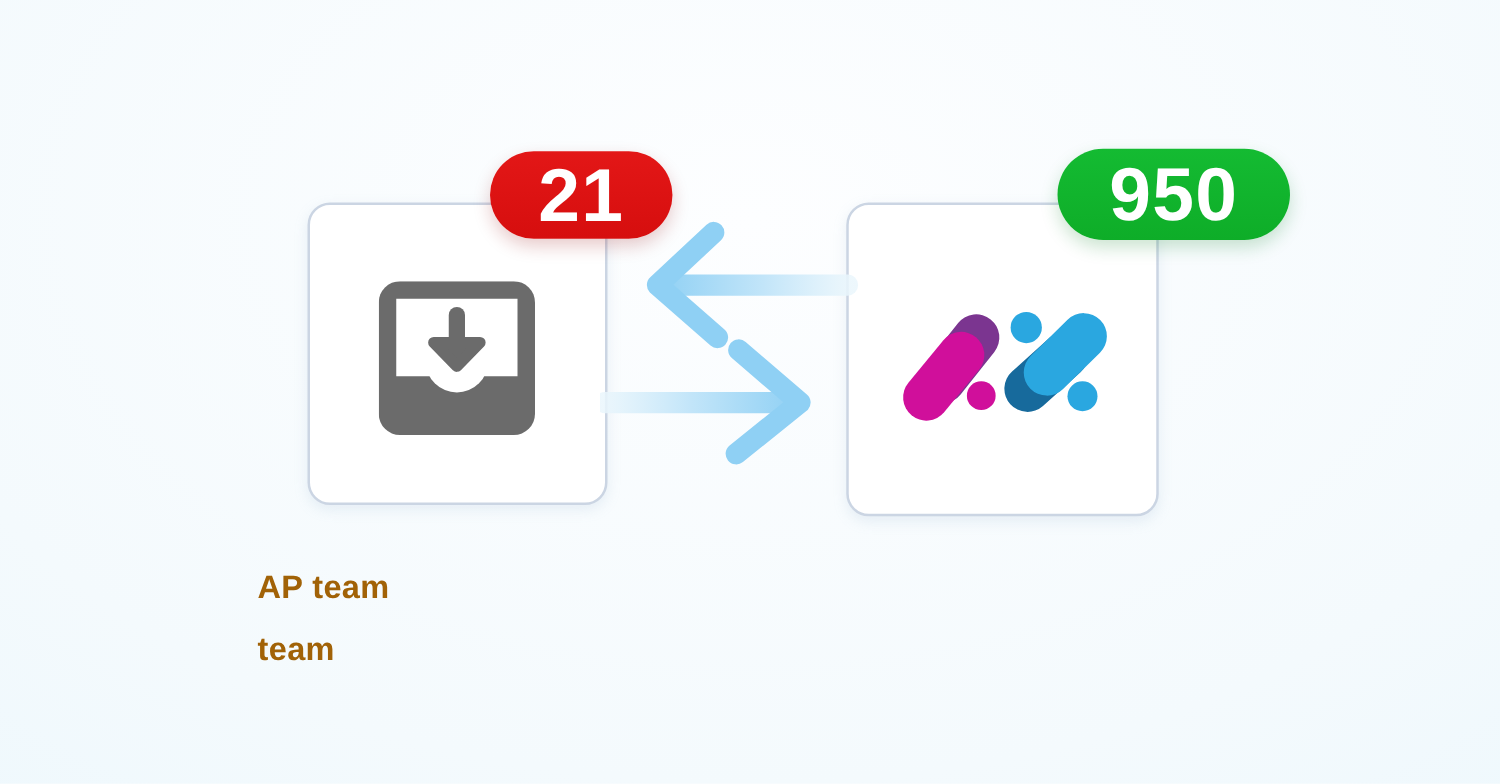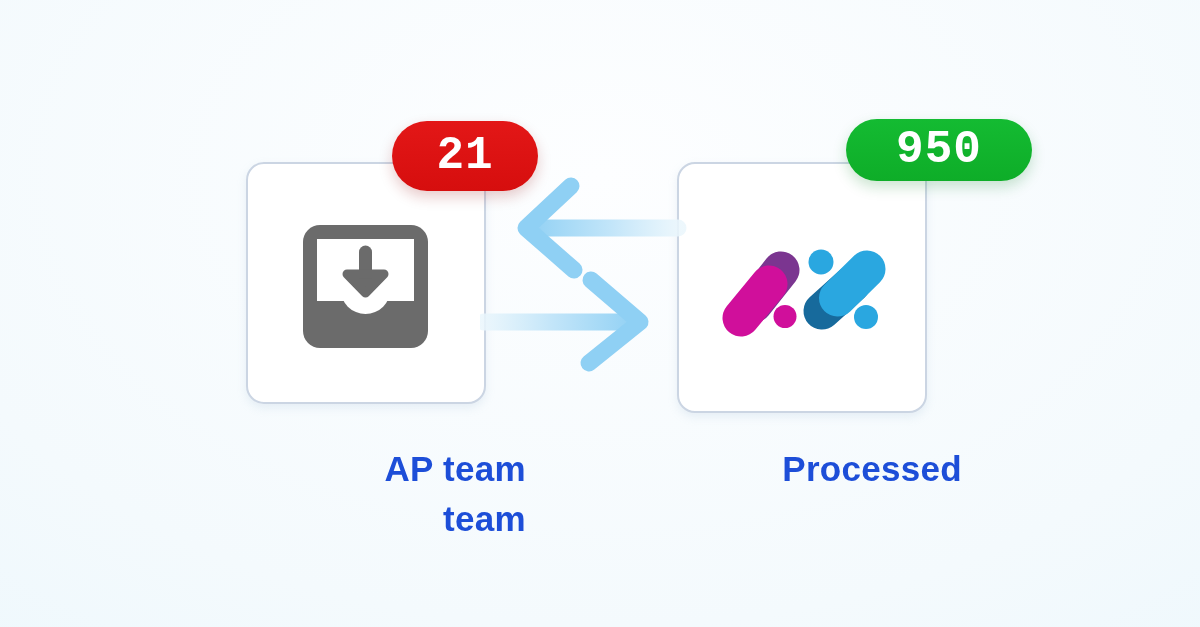--- a/index.html
+++ b/index.html
@@ -10,35 +10,35 @@
   }
   .canvas{position:absolute;inset:0;}
   .card{
     position:absolute;background:#ffffff;border:2px solid #CBD5E3;border-radius:18px;
     box-shadow:0 4px 10px rgba(150,175,205,0.18);box-sizing:border-box;
   }
   #card-left{left:246px;top:162px;width:240px;height:242px;}
   #card-right{left:677px;top:162px;width:250px;height:251px;}
   .badge{
     position:absolute;display:flex;align-items:center;justify-content:center;
-    color:#ffffff;font-weight:700;font-size:46px;letter-spacing:1px;border-radius:40px;z-index:5;font-family:Liberation Mono, monospace;
+    color:#ffffff;font-weight:700;font-size:60px;letter-spacing:1px;border-radius:40px;z-index:5;
   }
   #badge-left{
     left:392px;top:121px;width:146px;height:70px;
     background:linear-gradient(180deg,#E31717 0%,#D60E0E 100%);
     box-shadow:0 6px 14px rgba(150,20,20,0.22);
   }
   #badge-right{
-    left:846px;top:119px;width:186px;height:62px;
+    left:846px;top:119px;width:186px;height:73px;
     background:linear-gradient(180deg,#14BB32 0%,#0EAD28 100%);
     box-shadow:0 6px 14px rgba(20,130,40,0.22);
   }
   .label{
-    position:absolute;top:444px;width:320px;text-align:right;
-    color:#1d4ed8;font-size:35px;font-weight:600;line-height:50px;letter-spacing:0.3px;
+    position:absolute;top:444px;width:320px;text-align:left;
+    color:#a16207;font-size:26px;font-weight:600;line-height:50px;letter-spacing:0.3px;
   }
   #label-left{left:206px;}
   #label-right{left:642px;}
   .icon-svg{position:absolute;}
   #inbox-icon{left:303px;top:225px;}
   #brand-logo{left:710px;top:240px;}
   #arrows{left:480px;top:170px;}
 </style>
 </head>
 <body>
@@ -76,21 +76,20 @@
       <path d="M127.5 58 L157 29" stroke="#2AA7E0" stroke-width="37"></path>
       <circle cx="156" cy="77" r="12" fill="#2AA7E0" stroke="none"></circle>
     </g>
   </svg>
 
   <div class="badge" id="badge-right">
     <span>950</span>
   </div>
 
   <div class="label" id="label-right">
-    <div>Processed</div>
   </div>
 
   <svg class="icon-svg" id="arrows" width="210" height="210" viewBox="0 0 210 210">
     <defs>
       <linearGradient id="fadeR" x1="46" y1="0" x2="200" y2="0" gradientUnits="userSpaceOnUse">
         <stop offset="0" stop-color="#8FD0F4"></stop>
         <stop offset="0.55" stop-color="#C2E5F9"></stop>
         <stop offset="1" stop-color="#EAF6FC" stop-opacity="0.85"></stop>
       </linearGradient>
       <linearGradient id="fadeL" x1="2" y1="0" x2="160" y2="0" gradientUnits="userSpaceOnUse">

